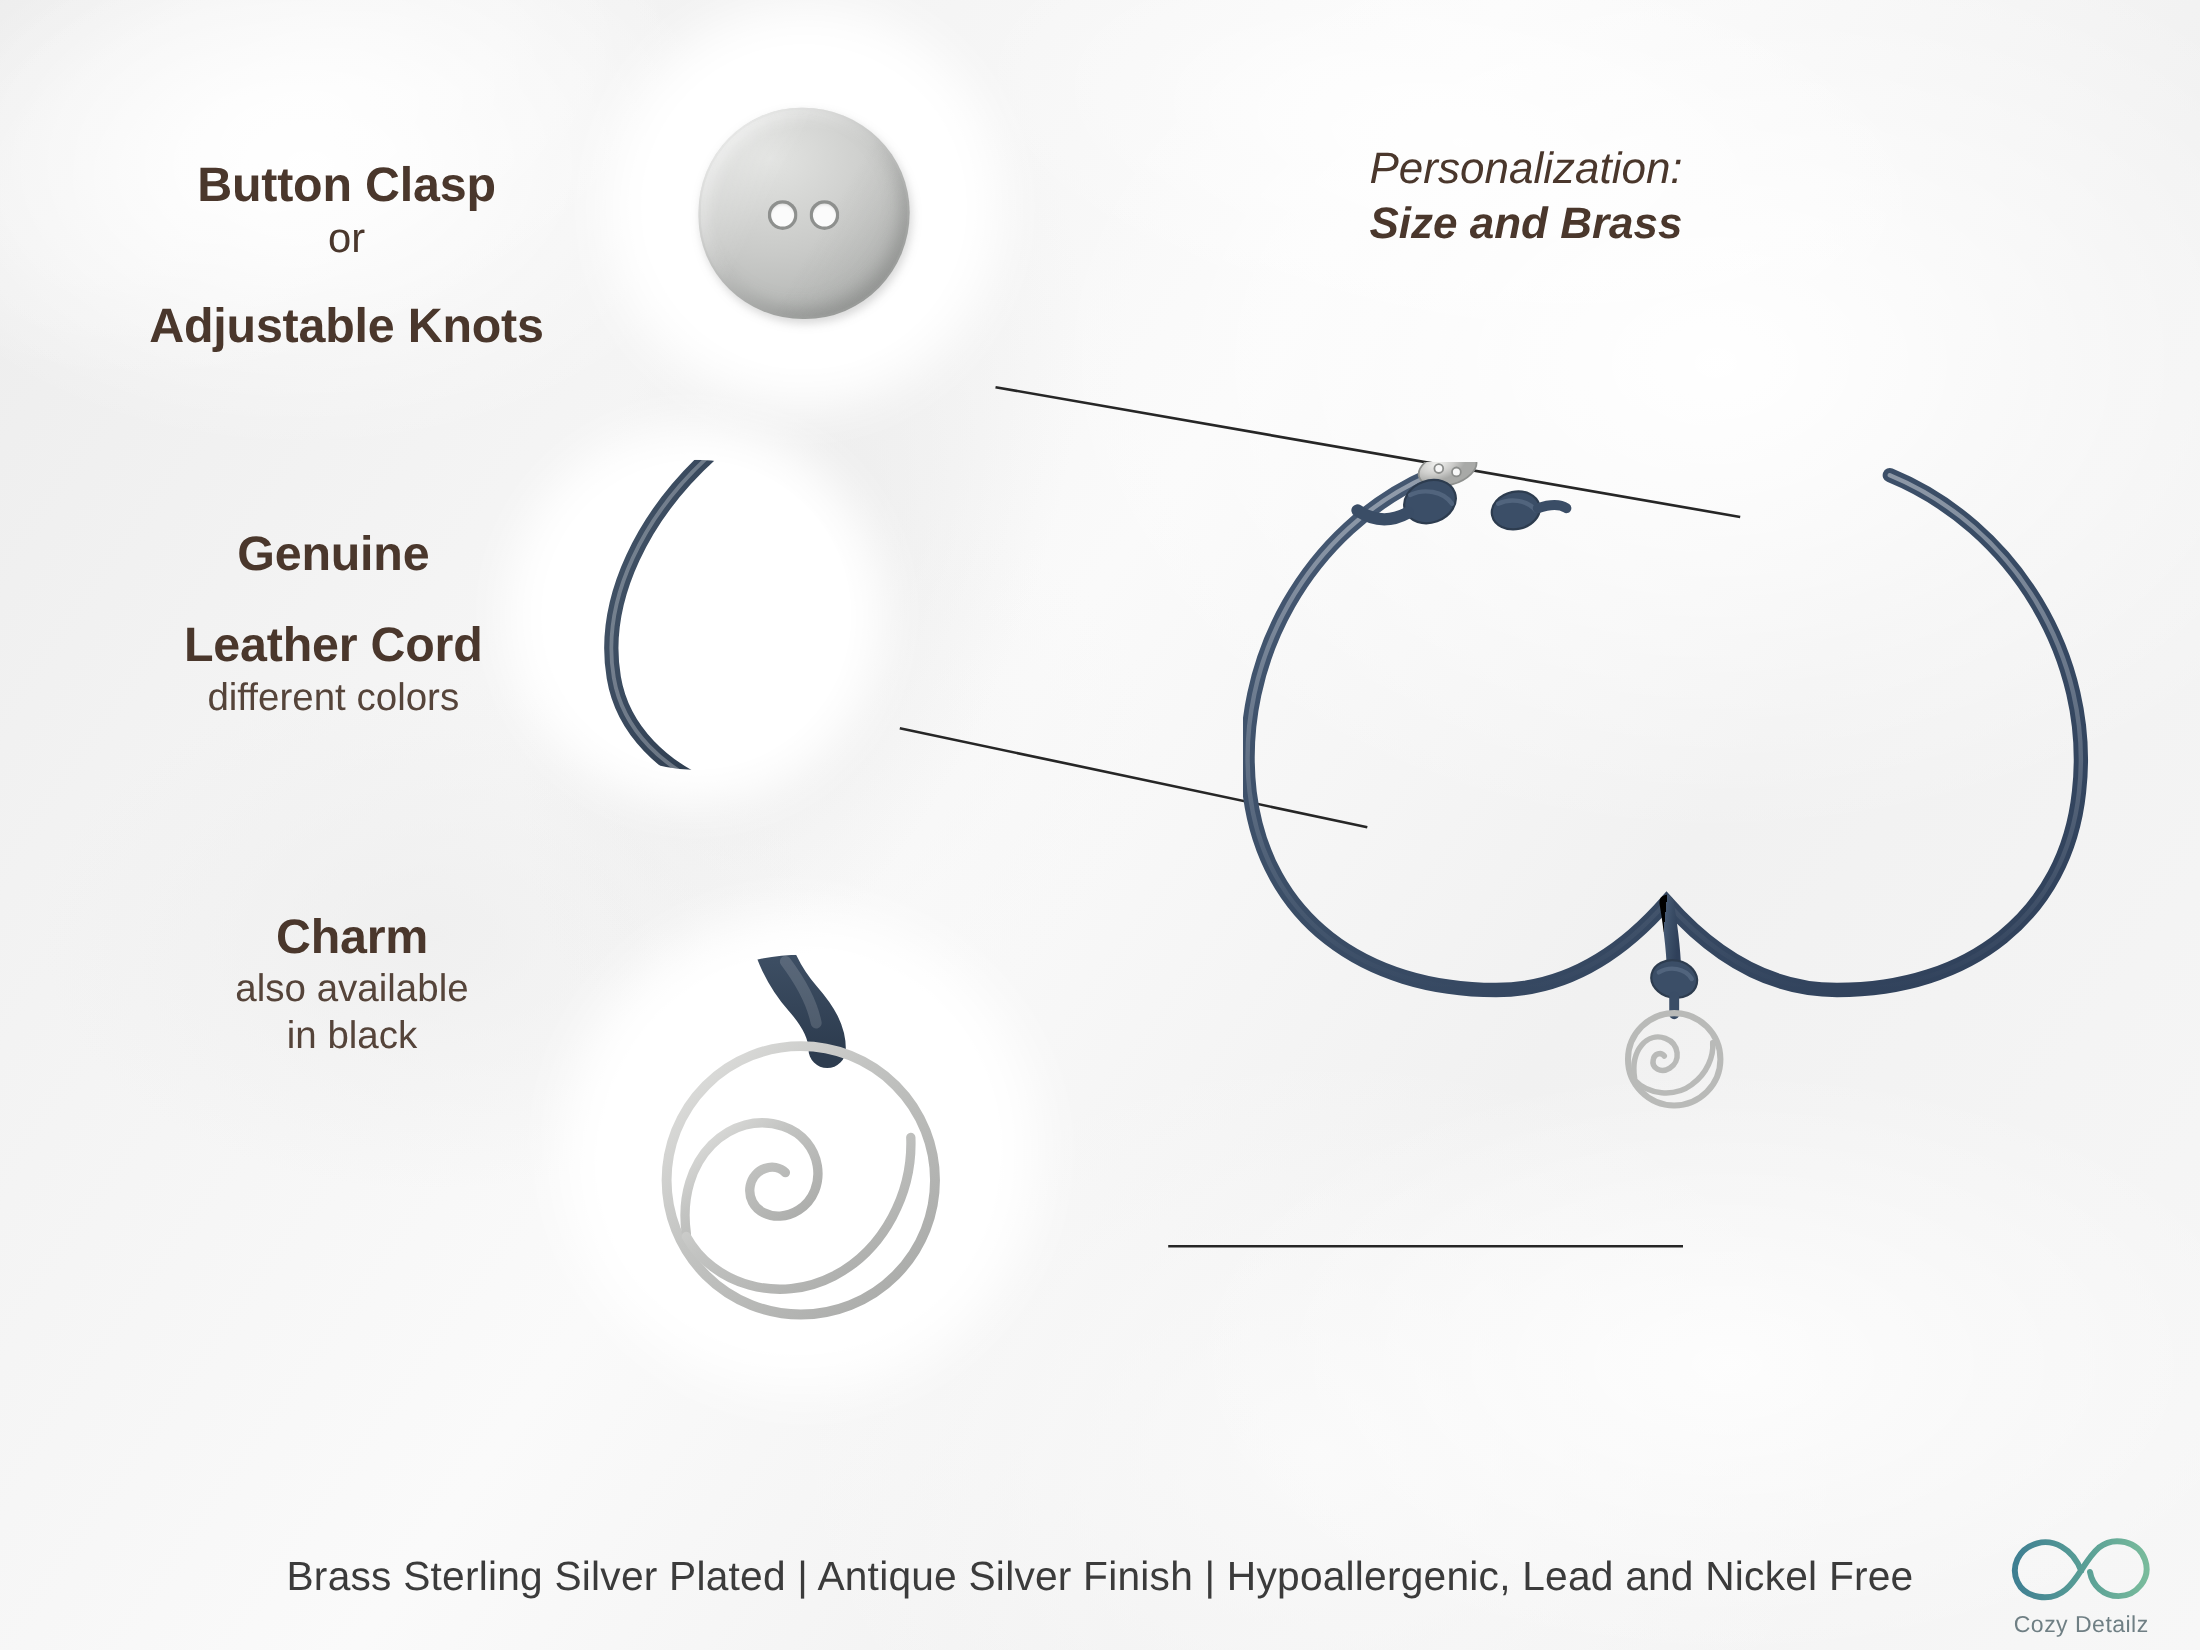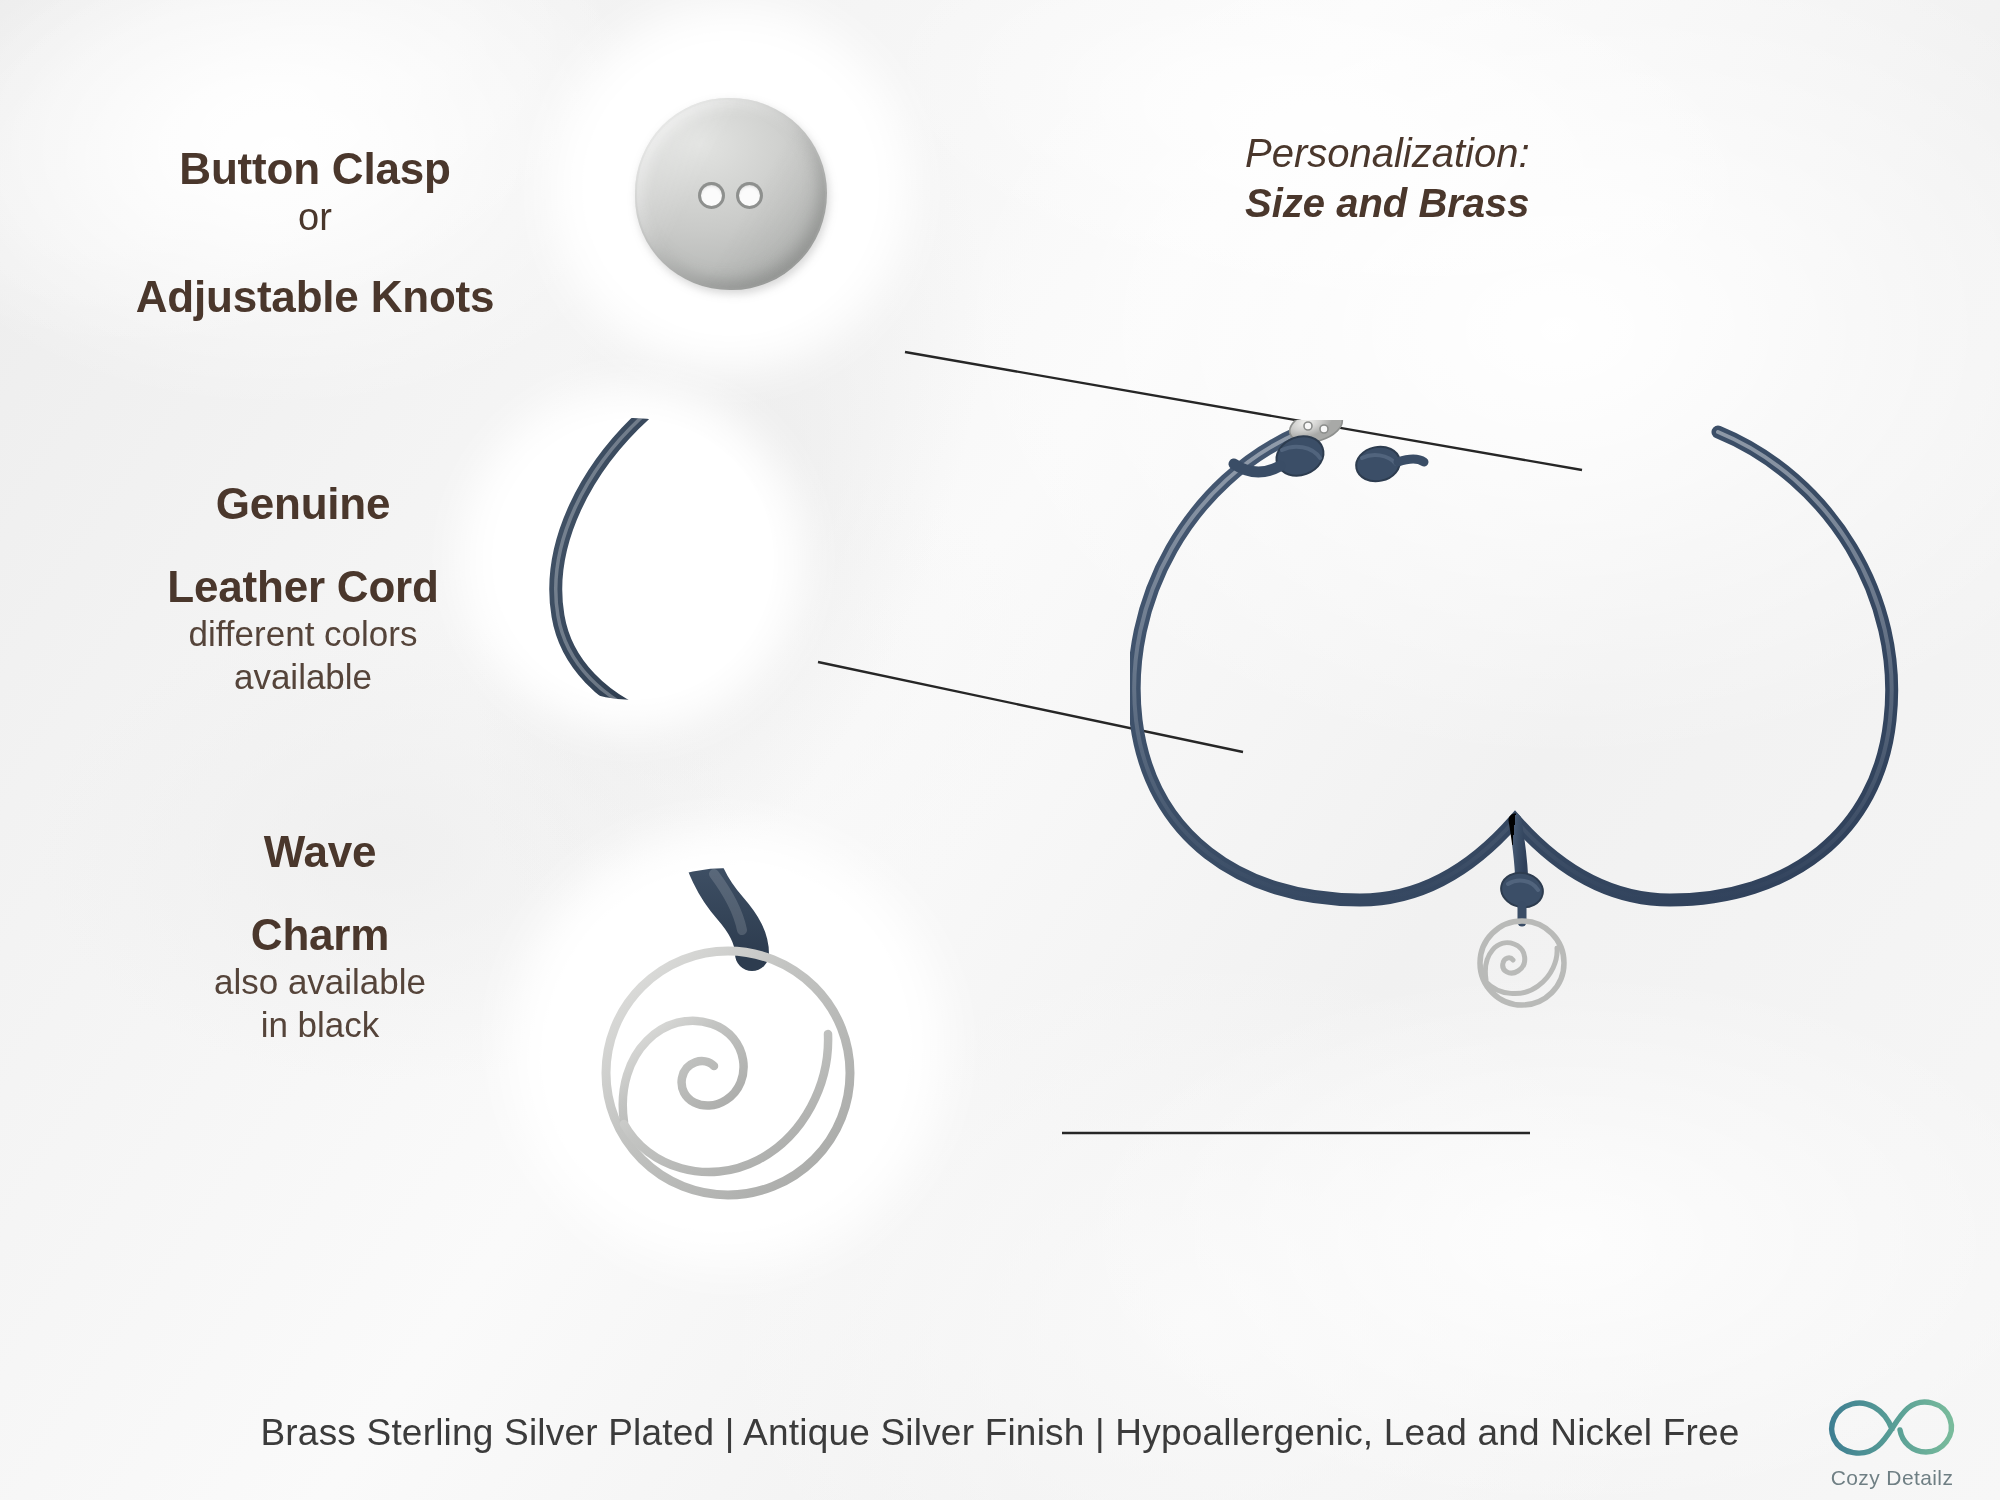--- a/index.html
+++ b/index.html
@@ -319,25 +319,23 @@
   <div class="label-block" id="label-button-clasp">
     <div class="label-strong">Button Clasp</div>
     <div class="label-mid">or</div>
     <div class="label-strong">Adjustable Knots</div>
   </div>
 
   <div class="label-block" id="label-leather-cord">
     <div class="label-strong">Genuine</div>
     <div class="label-strong">Leather Cord</div>
     <div class="label-sub">different colors</div>
-    <div class="label-sub">available</div>
   </div>
 
   <div class="label-block" id="label-wave-charm">
-    <div class="label-strong">Wave</div>
     <div class="label-strong">Charm</div>
     <div class="label-sub">also available</div>
     <div class="label-sub">in black</div>
   </div>
 
   <div id="label-personalization">
     <div class="pl-1">Personalization:</div>
     <div class="pl-2">Size and Brass</div>
   </div>
 

